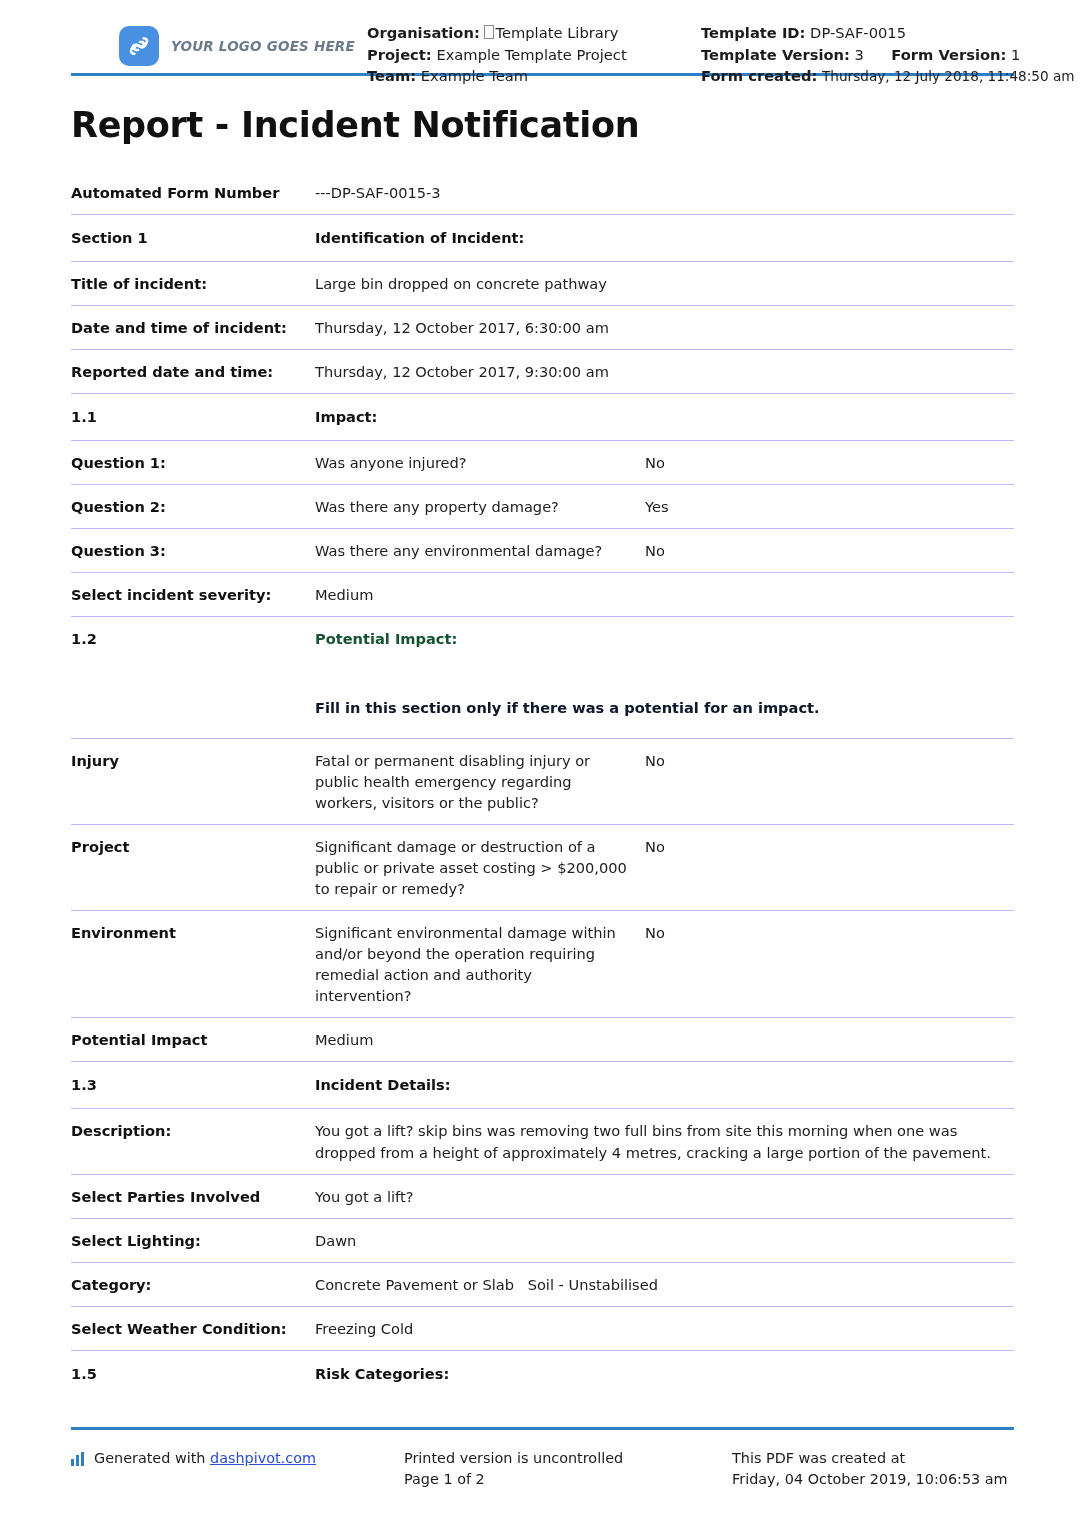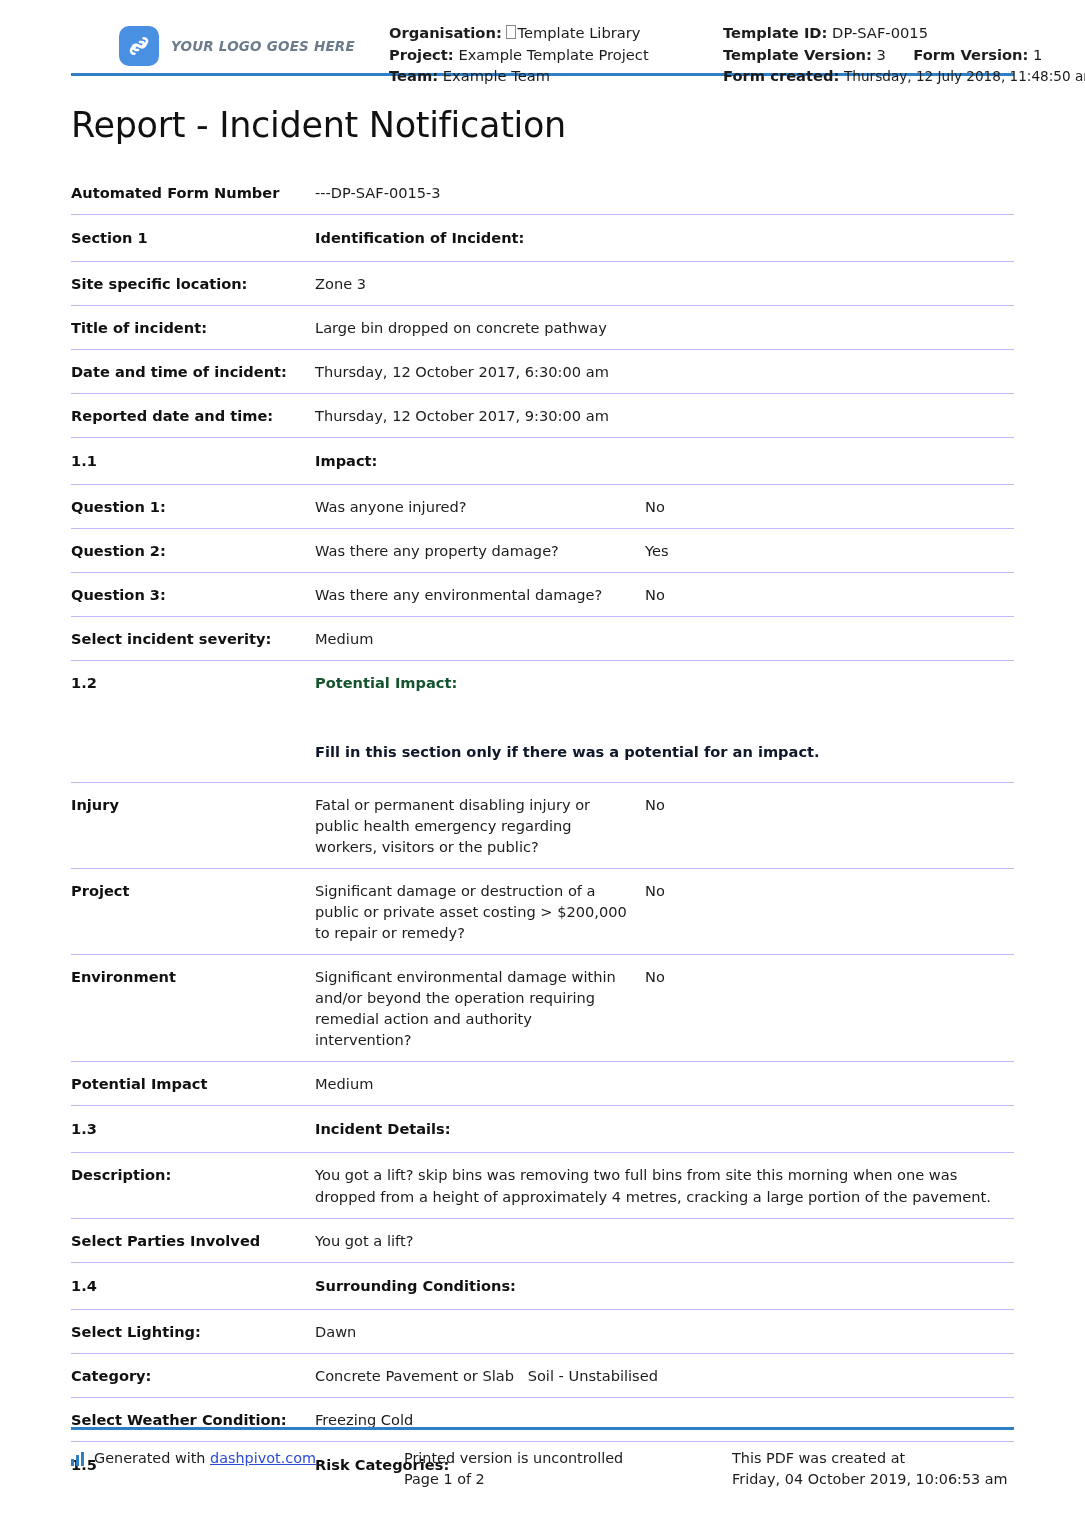--- a/index.html
+++ b/index.html
@@ -60,42 +60,42 @@
     white-space: nowrap;
   }
   .hdr-col {
     font-size: 14.7px;
     line-height: 21.5px;
     color: #1c1c1c;
   }
   .hdr-col-left { flex: 0 0 334px; }
   .hdr-col-right { flex: 1 1 auto; }
   .hdr-col b { font-weight: bold; }
-  .hdr-line { white-space: nowrap; margin-left: 22px; }
+  .hdr-line { white-space: nowrap; }
   .hdr-sep { display: inline-block; width: 18px; }
   .hdr-small { font-size: 13.6px; }
   .tofu {
     display: inline-block;
     width: 8px;
     height: 12px;
     border: 1px solid #8a8a8a;
     vertical-align: -1px;
     margin-right: 1px;
   }
 
   .rule-top {
     height: 3px;
     background: #2f7fc7;
     margin-top: 7px;
   }
 
   
   .doc-title {
     font-size: 35px;
-    font-weight: normal;
+    font-weight: bold;
     letter-spacing: -0.3px;
     margin: 29px 0 0 0;
     color: #111111;
   }
 
   
   .rows { margin-top: 26px; }
 
   .row {
     display: flex;
@@ -272,24 +272,20 @@
     <div class="row">
       <div class="cell-label">Automated Form Number</div>
       <div class="cell-mid wide">---DP-SAF-0015-3</div>
     </div>
 
     <div class="row section-head">
       <div class="cell-label">Section 1</div>
       <div class="cell-mid wide strong">Identification of Incident:</div>
     </div>
 
-    <div class="row">
-      <div class="cell-label">Site specific location:</div>
-      <div class="cell-mid wide">Zone 3</div>
-    </div>
 
     <div class="row">
       <div class="cell-label">Title of incident:</div>
       <div class="cell-mid wide">Large bin dropped on concrete pathway</div>
     </div>
 
     <div class="row">
       <div class="cell-label">Date and time of incident:</div>
       <div class="cell-mid wide">Thursday, 12 October 2017, 6:30:00 am</div>
     </div>
@@ -366,24 +362,20 @@
     <div class="row">
       <div class="cell-label">Description:</div>
       <div class="cell-mid wide desc-text">You got a lift? skip bins was removing two full bins from site this morning when one was dropped from a height of approximately 4 metres, cracking a large portion of the pavement.</div>
     </div>
 
     <div class="row">
       <div class="cell-label">Select Parties Involved</div>
       <div class="cell-mid wide">You got a lift?</div>
     </div>
 
-    <div class="row section-head">
-      <div class="cell-label">1.4</div>
-      <div class="cell-mid wide strong">Surrounding Conditions:</div>
-    </div>
 
     <div class="row">
       <div class="cell-label">Select Lighting:</div>
       <div class="cell-mid wide">Dawn</div>
     </div>
 
     <div class="row">
       <div class="cell-label">Category:</div>
       <div class="cell-mid wide cat-values">
         <span>Concrete Pavement or Slab</span>

